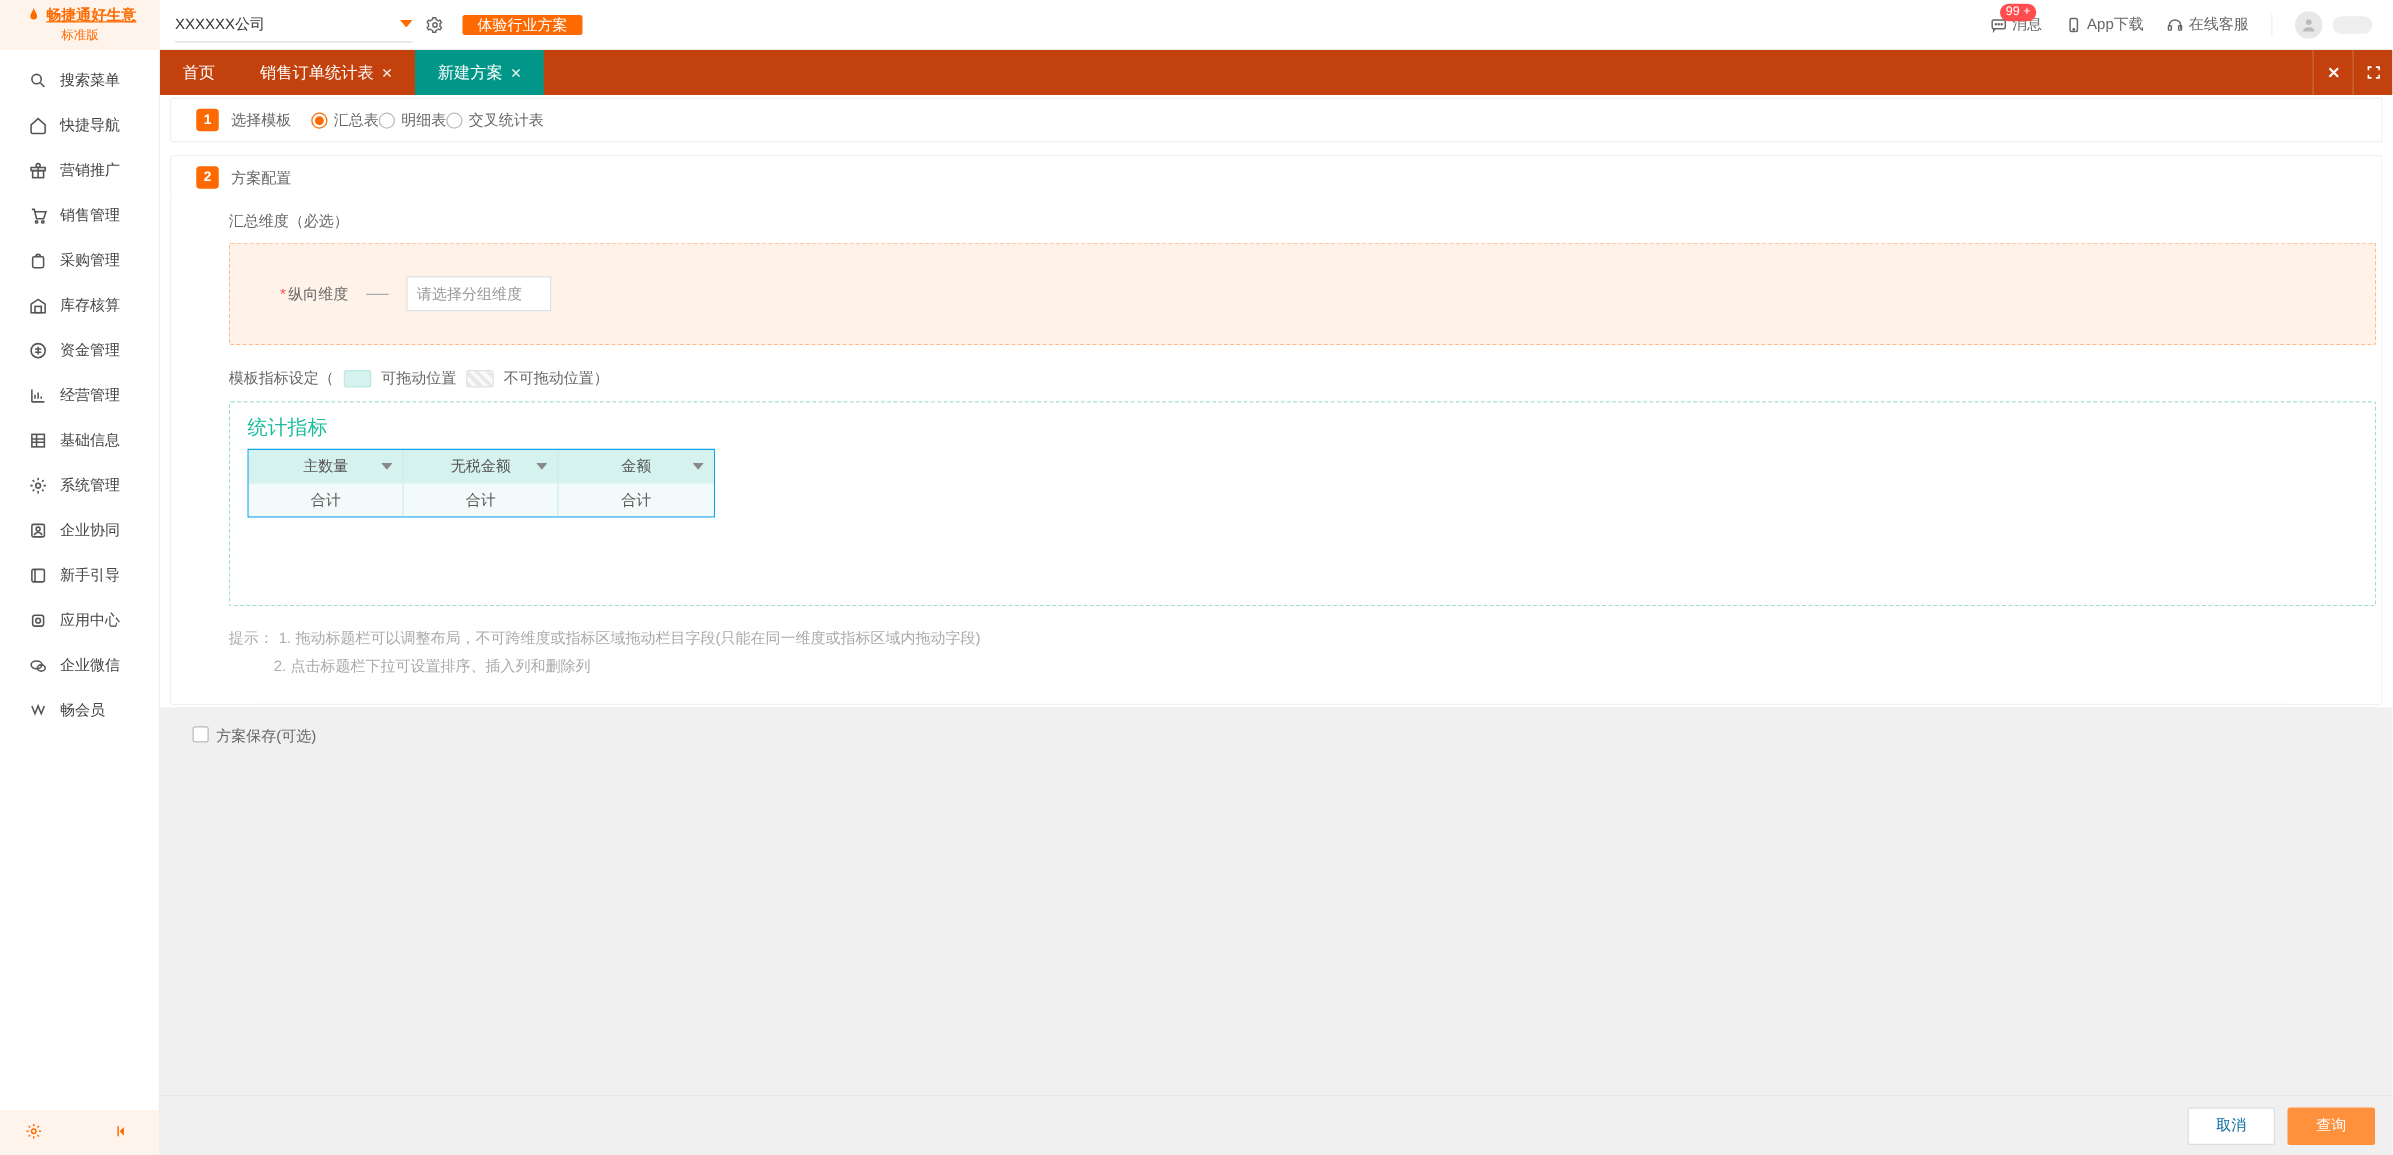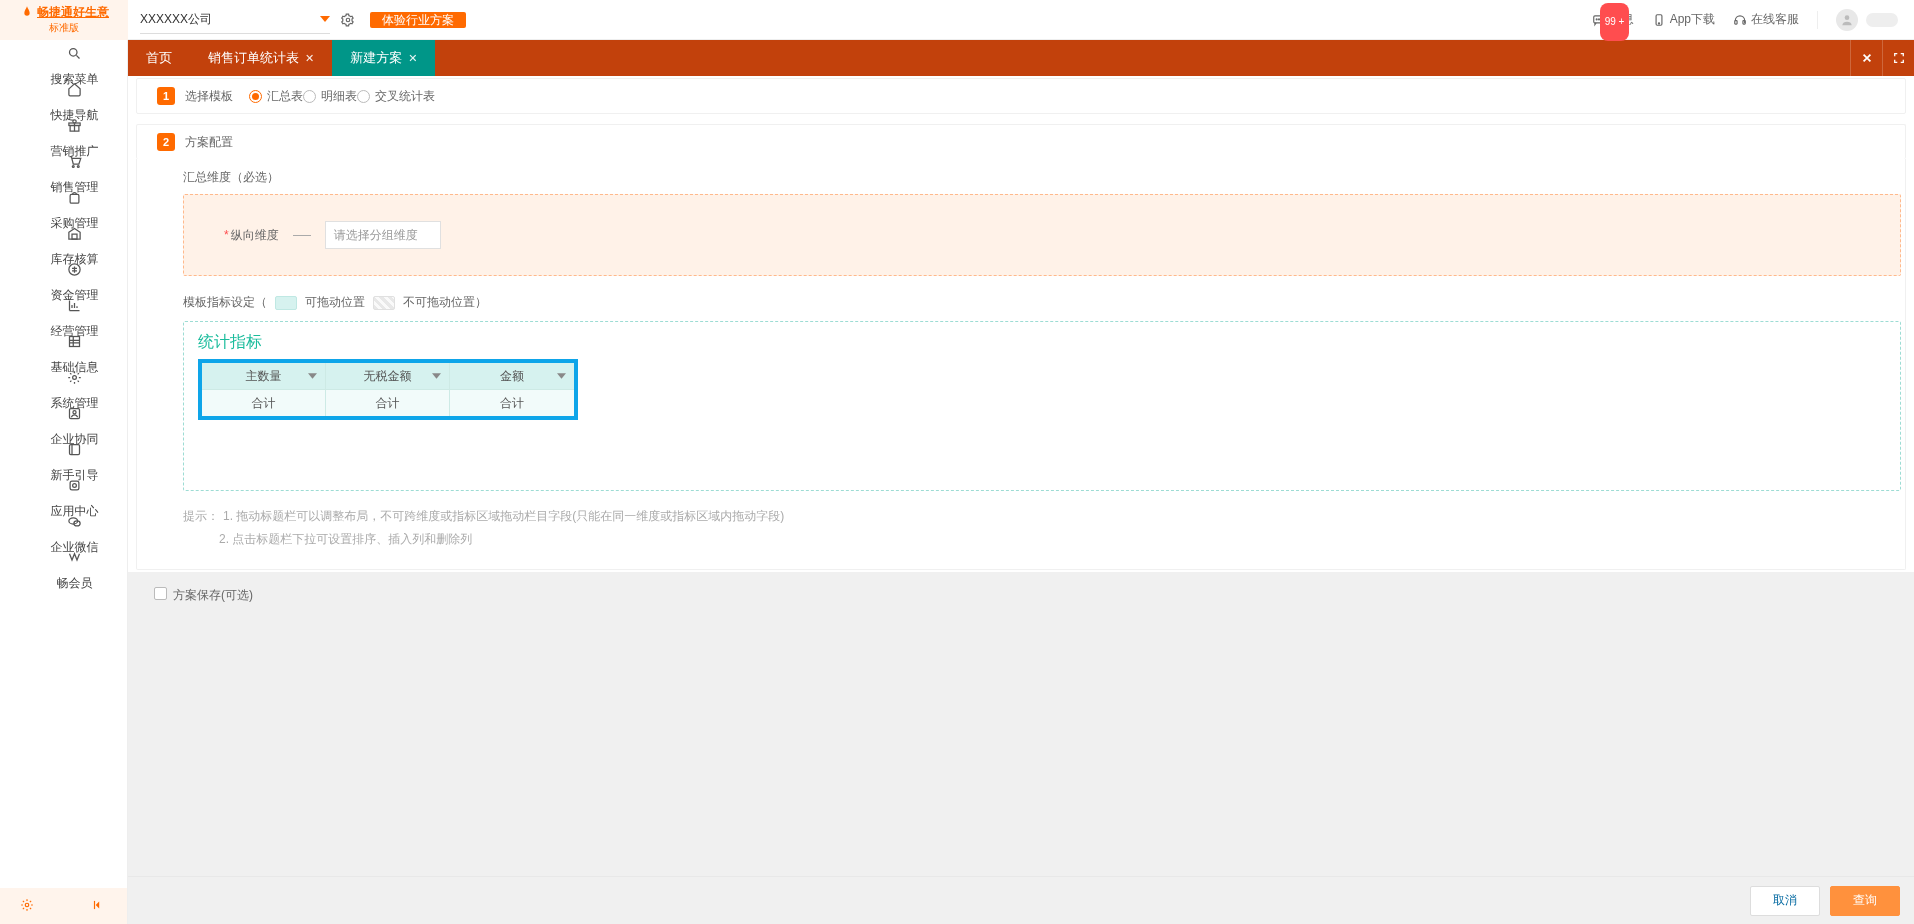--- a/index.html
+++ b/index.html
@@ -12,32 +12,32 @@
 .logo-icon { width: 16px; height: 16px; color: #ff6a00; }
 .logo-text { color: #ff6a00; font-size: 12px; font-weight: 600; text-decoration: underline; }
 .logo-sub { color: #ff6a00; font-size: 10px; }
 .company-select { margin-left: 12px; width: 190px; height: 28px; border-bottom: 1px solid #ddd; display: flex; align-items: center; justify-content: space-between; color: #333; cursor: pointer; }
 .company-select .chev { color: #ff6a00; font-size: 10px; }
 .gear { margin-left: 10px; color: #666; cursor: pointer; width: 16px; height: 16px; display:inline-flex; align-items:center; justify-content:center;}
 .orange-btn { margin-left: 14px; background: #ff6a00; color: #fff; border: none; height: 16px; padding: 0 12px; border-radius: 2px; cursor: pointer; font-size: 12px; }
 .top-spacer { flex: 1; }
 .top-right { display: flex; align-items: center; gap: 18px; padding-right: 16px; }
 .top-item { display: flex; align-items: center; gap: 4px; color: #666; cursor: pointer; position: relative; }
-.badge { position: absolute; top: -8px; left: 8px; background: #ff4d4f; color: #fff; border-radius: 8px; padding: 12px 5px; font-size: 10px; line-height: 14px; }
+.badge { position: absolute; top: -8px; left: 8px; background: #ff4d4f; color: #fff; border-radius: 8px; padding: 0 5px; font-size: 10px; line-height: 14px; }
 .divider-v { width: 1px; height: 18px; background: #eee; }
 .avatar { width: 22px; height: 22px; border-radius: 50%; background: #e8e8e8; display: inline-flex; align-items:center; justify-content:center; color:#bbb;}
 .avatar-name-pill { width: 32px; height: 14px; background: #eee; border-radius: 7px; margin-left: 4px; }
 
 
 .layout { display: flex; height: calc(100vh - 40px); }
 
 
 .sidebar { width: 128px; background: #fff; border-right: 1px solid #eee; display: flex; flex-direction: column; }
 .side-items { flex: 1; overflow-y: auto; padding-top: 6px;}
-.side-item { display: flex; align-items: center; gap: 10px; height: 36px; padding-left: 22px; color: #444; cursor: pointer; flex-direction: column; }
+.side-item { display: flex; align-items: center; gap: 10px; height: 36px; padding-left: 22px; color: #444; cursor: pointer; }
 .side-item .ico { width: 16px; height: 16px; color: #555; display:inline-flex; align-items:center; justify-content:center;}
 .side-bottom { height: 36px; background: #fff4ec; display: flex; align-items: center; justify-content: space-between; padding: 0 20px; }
 .side-bottom .ico { color: #ff6a00; cursor: pointer; width:16px; height:16px; display:inline-flex;}
 
 
 .main { flex: 1; display: flex; flex-direction: column; background: #f0f0f0; min-width: 0; }
 
 
 .tabs-bar { height: 36px; background: #c2410c; display: flex; align-items: stretch; color: #fff; }
 .tab { display: flex; align-items: center; padding: 0 18px; gap: 6px; cursor: pointer; font-size: 13px; }
@@ -81,21 +81,21 @@
 .swatch.draggable { background: #d6f2ef; border:1px solid #bfe8e3;}
 .swatch.nodrag { 
   background: repeating-linear-gradient(45deg, #e8e8e8, #e8e8e8 3px, #fafafa 3px, #fafafa 6px);
   border:1px solid #e0e0e0;
 }
 
 .indicator-panel {
   margin-top: 10px; border: 1px dashed #9ddcd4; padding: 10px 14px 70px 14px; border-radius: 2px; background:#fff;
 }
 .indicator-title { color: #1abc9c; font-size: 16px; margin-bottom: 6px; }
-.ind-table { display: inline-block; border: 4px solid #0ea5e9; }
+.ind-table { display: inline-block; border: 1px solid #0ea5e9; }
 .ind-row { display: flex; }
 .ind-cell {
   width: 124px; height: 26px; display: flex; align-items: center; justify-content: center;
   border-right: 1px solid #cdeae5; position: relative; color: #555; background:#fff;
 }
 .ind-cell:last-child { border-right: none; }
 .ind-row.header .ind-cell { background: #d6f2ef; cursor: move; }
 .ind-row.header { border-bottom: 1px solid #cdeae5; }
 .ind-row.sub .ind-cell { background: #f2fbfa; }
 .ind-cell .chev { position: absolute; right: 8px; font-size: 10px; color: #888; cursor: pointer; }

